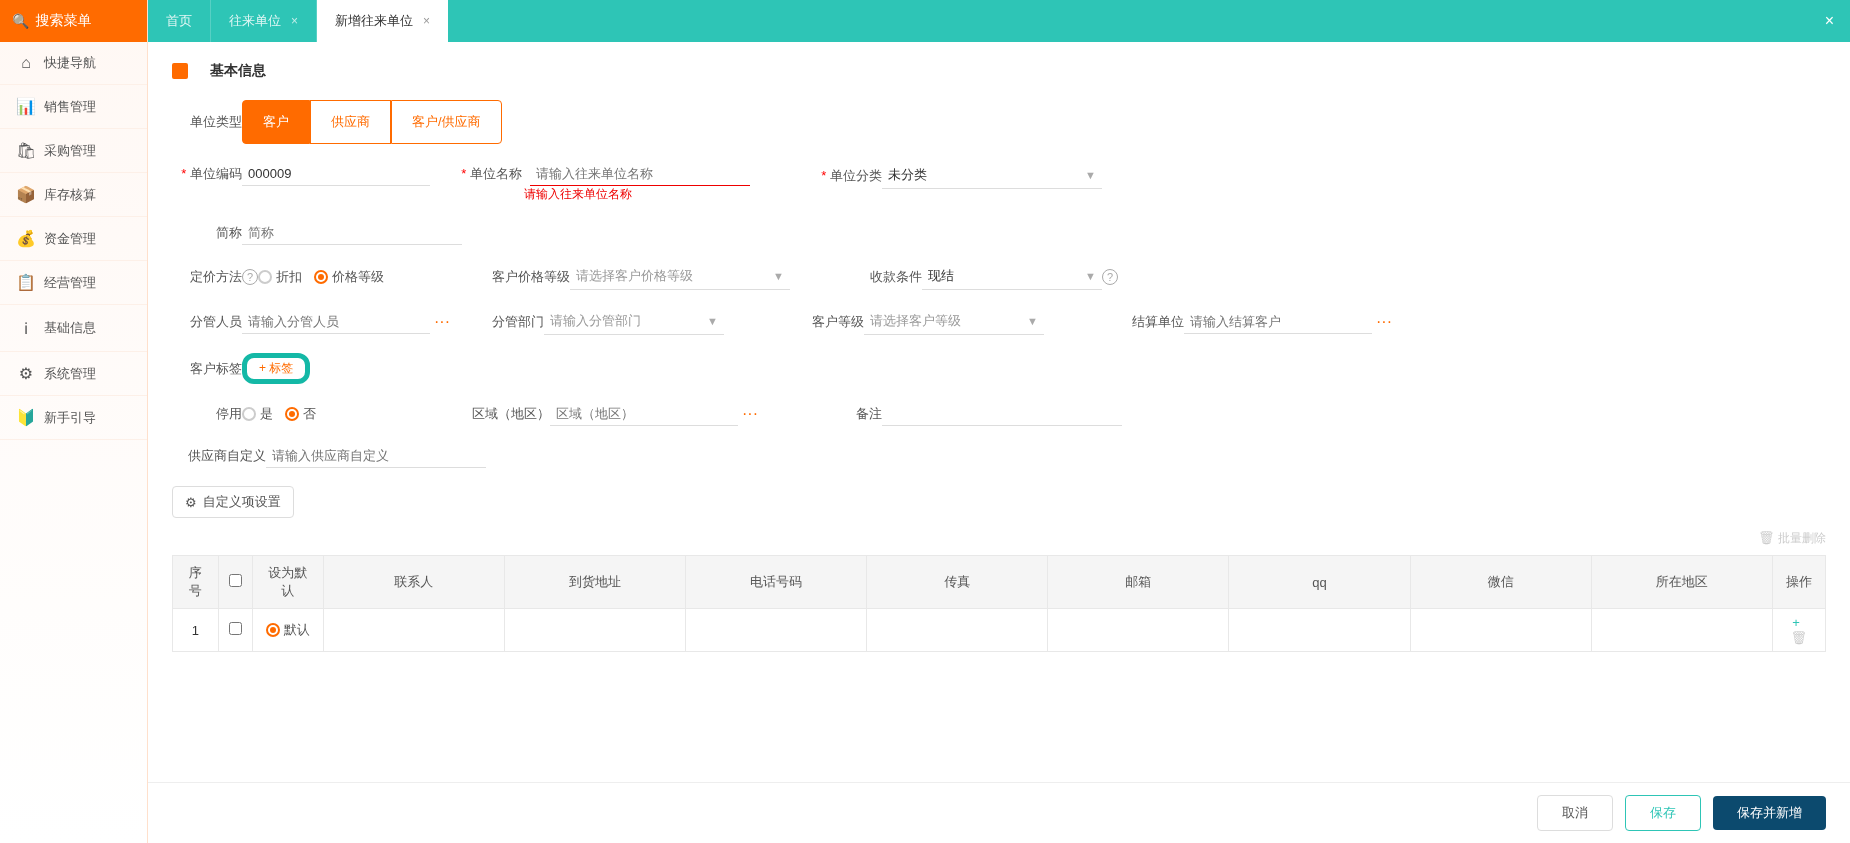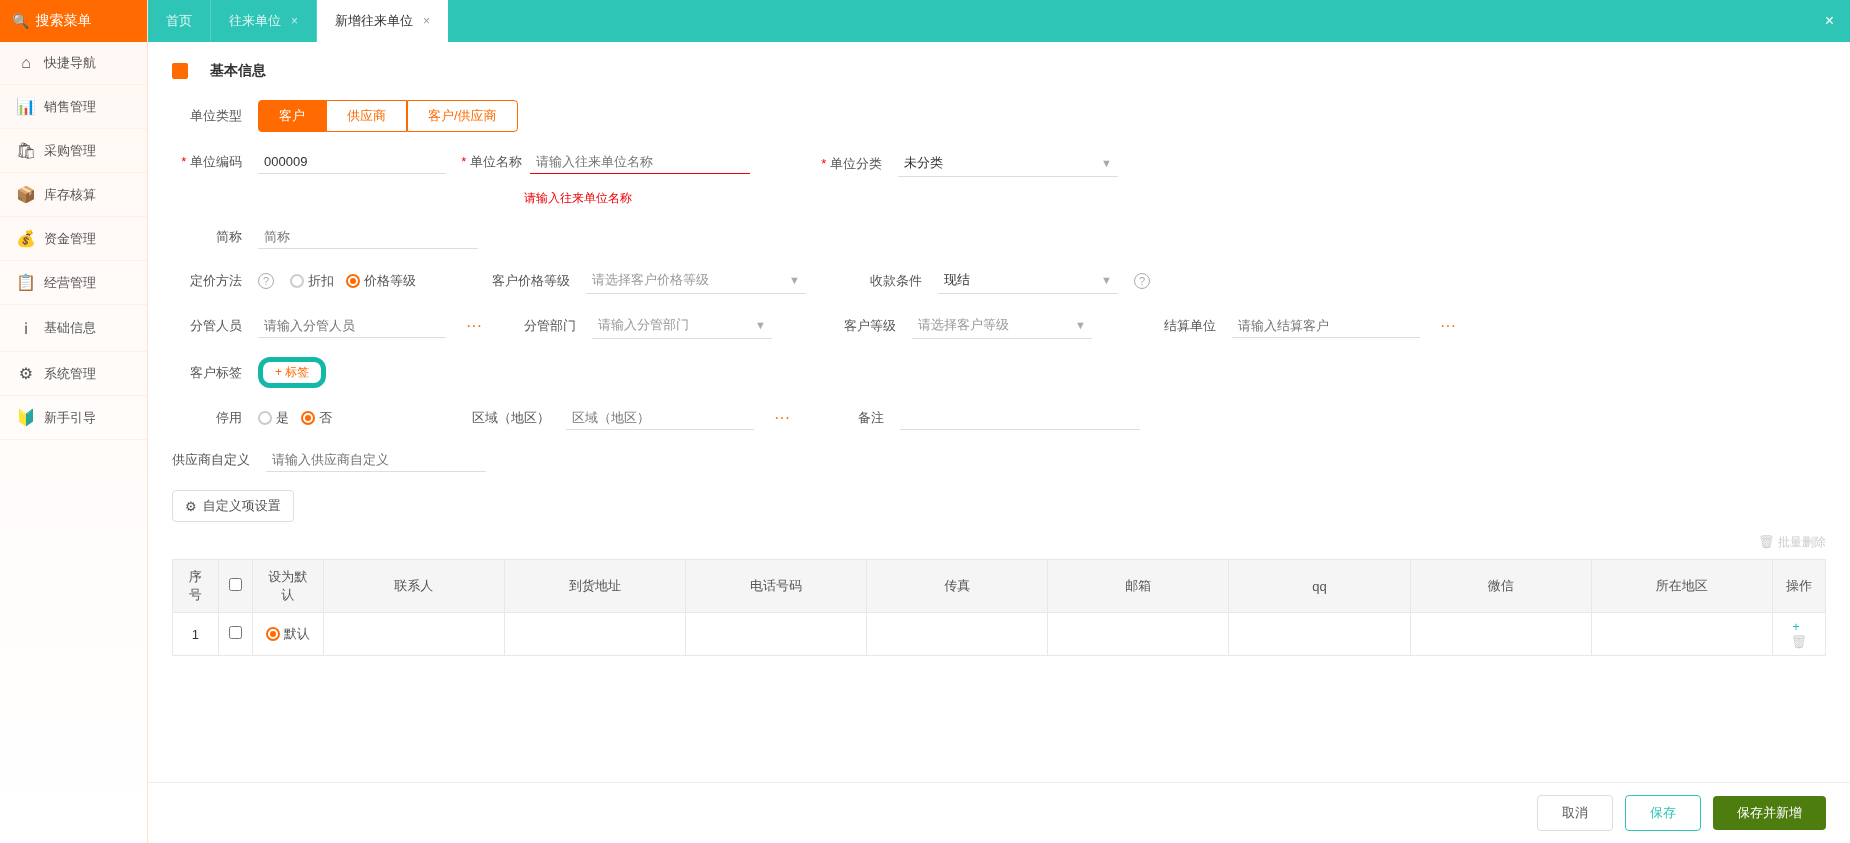--- a/index.html
+++ b/index.html
@@ -113,21 +113,21 @@
     }
     .form-row {
       display: flex;
       align-items: flex-start;
       margin-bottom: 18px;
       gap: 0;
     }
     .form-field {
       display: flex;
       align-items: center;
-      gap: 16px;
+      gap: 0;
       flex: 1;
     }
     .form-label {
       color: #555;
       font-size: 13px;
       white-space: nowrap;
       min-width: 70px;
       text-align: right;
     }
     .form-input {
@@ -151,21 +151,21 @@
       min-width: 160px;
       cursor: pointer;
       color: #999;
       font-size: 13px;
     }
     .form-select .arrow { color: #aaa; font-size: 11px; margin-left: auto; }
 
     
     .unit-type-group { display: flex; gap: 0; }
     .unit-type-btn {
-      padding: 6px 20px;
+      padding: 12px 20px;
       border: 1px solid #ff6b00;
       cursor: pointer;
       font-size: 13px;
       background: #fff;
       color: #ff6b00;
     }
     .unit-type-btn:first-child { border-radius: 4px 0 0 4px; }
     .unit-type-btn:last-child { border-radius: 0 4px 4px 0; text-align: center; }
     .unit-type-btn.active { background: #ff6b00; color: #fff; }
 
@@ -224,21 +224,21 @@
     .btn-cancel {
       padding: 8px 24px; border: 1px solid #ddd; border-radius: 4px;
       background: #fff; color: #555; cursor: pointer; font-size: 13px;
     }
     .btn-save {
       padding: 8px 24px; border: none; border-radius: 4px;
       background: #fff; color: #2ec5b6; border: 1px solid #2ec5b6; cursor: pointer; font-size: 13px;
     }
     .btn-save-new {
       padding: 8px 24px; border: none; border-radius: 4px;
-      background: #4d7c0f; color: #fff; cursor: pointer; font-size: 13px;
+      background: #0c4a6e; color: #fff; cursor: pointer; font-size: 13px;
     }
 
     .scrollbar-thin::-webkit-scrollbar { width: 4px; }
     .scrollbar-thin::-webkit-scrollbar-thumb { background: #ddd; border-radius: 2px; }
   </style>
 </head>
 <body>
 
 <div class="sidebar">
   <div class="sidebar-header">
@@ -458,21 +458,21 @@
         <input class="form-input" type="text" placeholder="区域（地区）" style="min-width: 180px;">
         <span class="dots-btn">···</span>
       </div>
 
       <div class="form-field" style="flex:0 0 auto; min-width:280px; margin-left:20px;">
         <span class="form-label">备注</span>
         <input class="form-input" type="text" style="min-width: 240px;">
       </div>
     </div>
 
-    <div class="form-row" style="align-items:center;">
+    <div class="form-row" style="align-items:center;margin-left:16px;">
       <div class="form-field">
         <span class="form-label">供应商自定义</span>
         <input class="form-input" type="text" placeholder="请输入供应商自定义" style="min-width: 220px;">
       </div>
     </div>
 
     <div style="margin: 12px 0;">
       <button class="custom-btn">
         <span>⚙</span>
         <span>自定义项设置</span>

